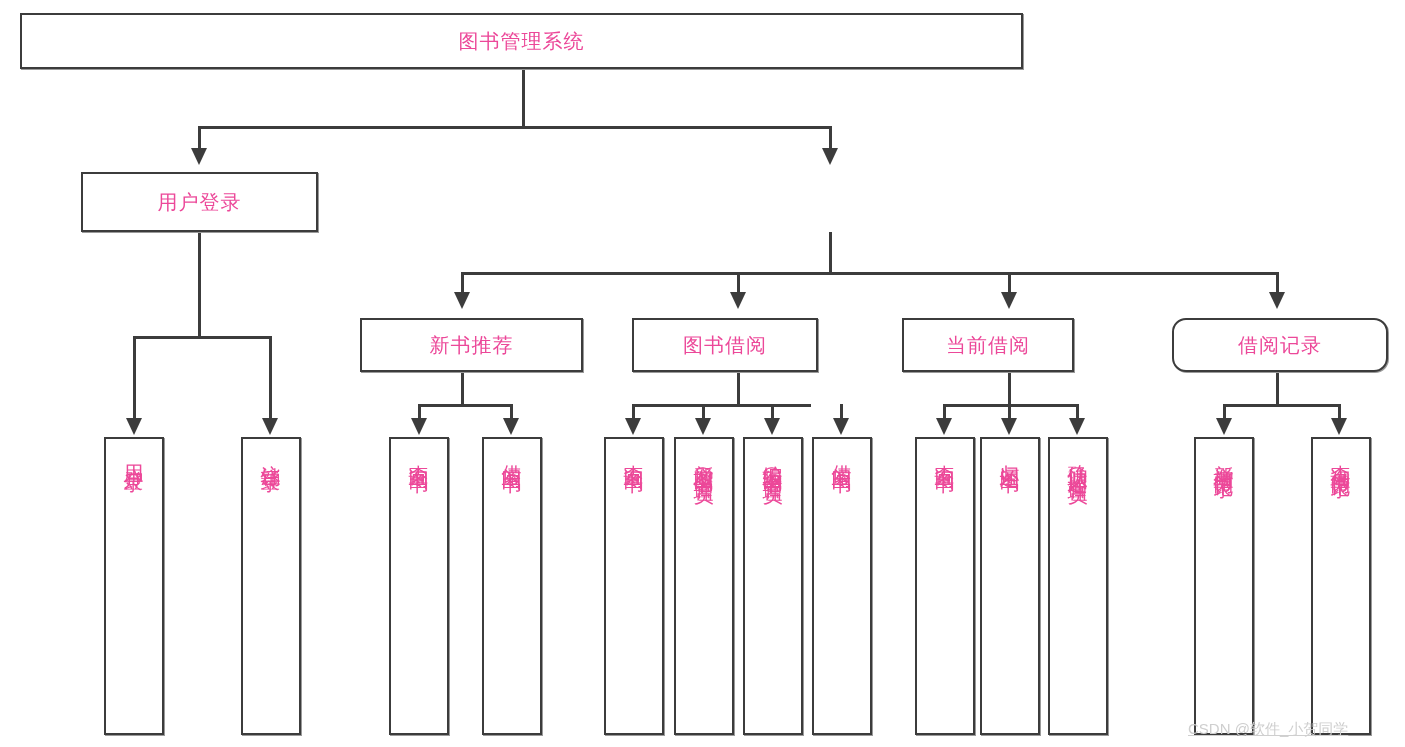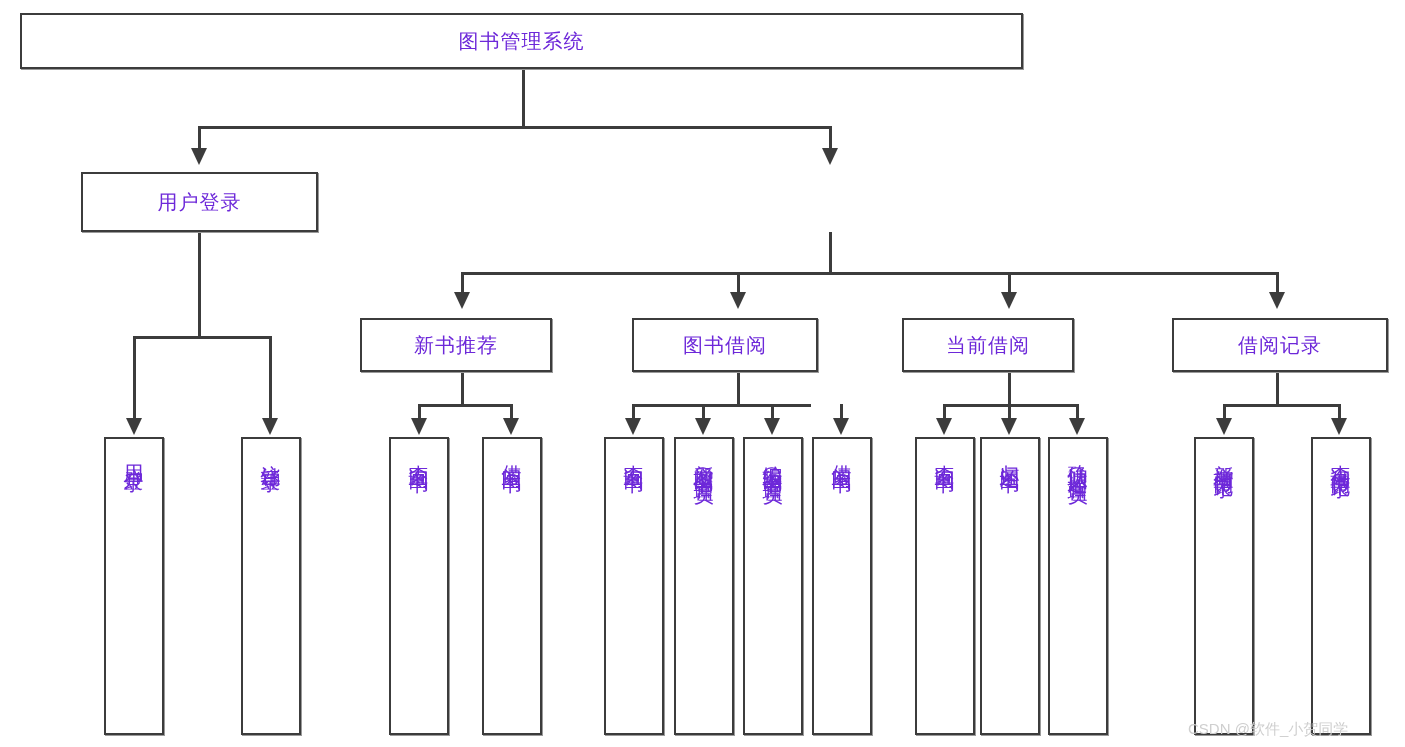--- a/index.html
+++ b/index.html
@@ -14,21 +14,21 @@
   
   .node{
     position:absolute;
     background:#ffffff;
     border:2px solid #3c3c3c;
     box-sizing:border-box;
     box-shadow:1px 1px 0 0 #9a9a9a;
     display:flex;
     align-items:center;
     justify-content:center;
-    color:#6d28d9;
+    color:#ec4899;
   }
   .node .lbl{
     font-size:20px;
     letter-spacing:1px;
     line-height:1.15;
     white-space:nowrap;
   }
   
   .node.vert{align-items:flex-start;padding-top:10px;}
   .node.vert .lbl{
@@ -127,30 +127,30 @@
   <div class="arrow" style="left:1331px;top:418px;"></div>
 
   <div class="node" style="left:20px;top:13px;width:1003px;height:56px;">
     <span class="lbl">图书管理系统</span>
   </div>
 
   <div class="node" style="left:81px;top:172px;width:237px;height:60px;">
     <span class="lbl">用户登录</span>
   </div>
 
-  <div class="node" style="left:360px;top:318px;width:192px;height:54px;">
+  <div class="node" style="left:360px;top:318px;width:223px;height:54px;">
     <span class="lbl">新书推荐</span>
   </div>
   <div class="node" style="left:632px;top:318px;width:186px;height:54px;">
     <span class="lbl">图书借阅</span>
   </div>
   <div class="node" style="left:902px;top:318px;width:172px;height:54px;">
     <span class="lbl">当前借阅</span>
   </div>
-  <div class="node" style="left:1172px;top:318px;width:216px;height:54px;">
+  <div class="node" style="left:1172px;top:318px;width:216px;height:54px;border-radius:14px;">
     <span class="lbl">借阅记录</span>
   </div>
 
   <div class="node vert" style="left:104px;top:437px;width:60px;height:298px;">
     <span class="lbl">用户登录</span>
   </div>
   <div class="node vert" style="left:241px;top:437px;width:60px;height:298px;">
     <span class="lbl">注销登录</span>
   </div>
 
@@ -184,15 +184,15 @@
     <span class="lbl">确认归还（管理员）</span>
   </div>
 
   <div class="node vert" style="left:1194px;top:437px;width:60px;height:298px;">
     <span class="lbl">新增借阅记录</span>
   </div>
   <div class="node vert" style="left:1311px;top:437px;width:60px;height:298px;">
     <span class="lbl">查询借阅记录</span>
   </div>
 
-  <div id="watermark" style="left:1188px;top:720px;">CSDN @软件_小贺同学</div>
+  <div id="watermark" style="left:1188px;top:720px;text-decoration:underline;">CSDN @软件_小贺同学</div>
 
 </div>
 
 </body></html>

